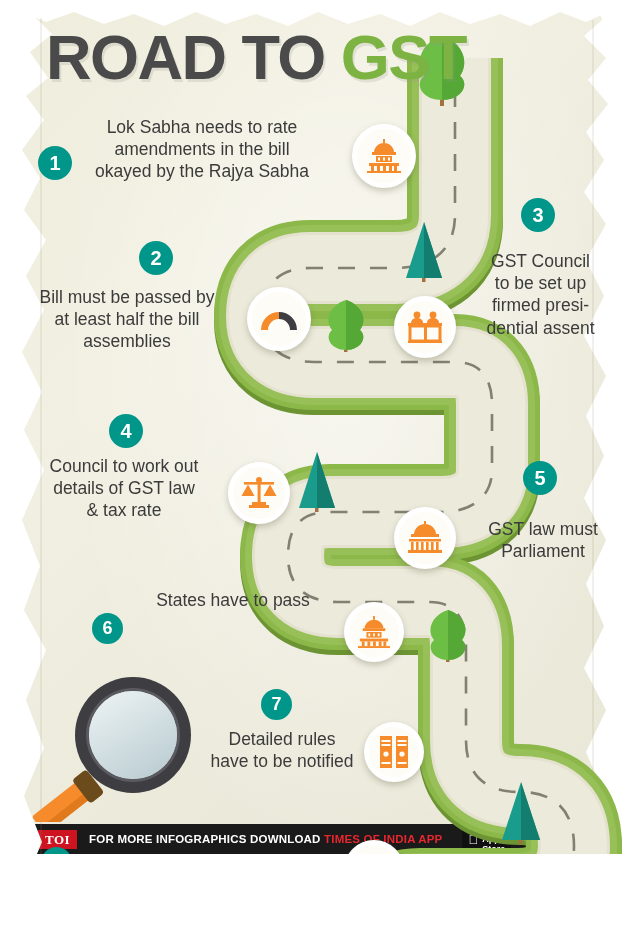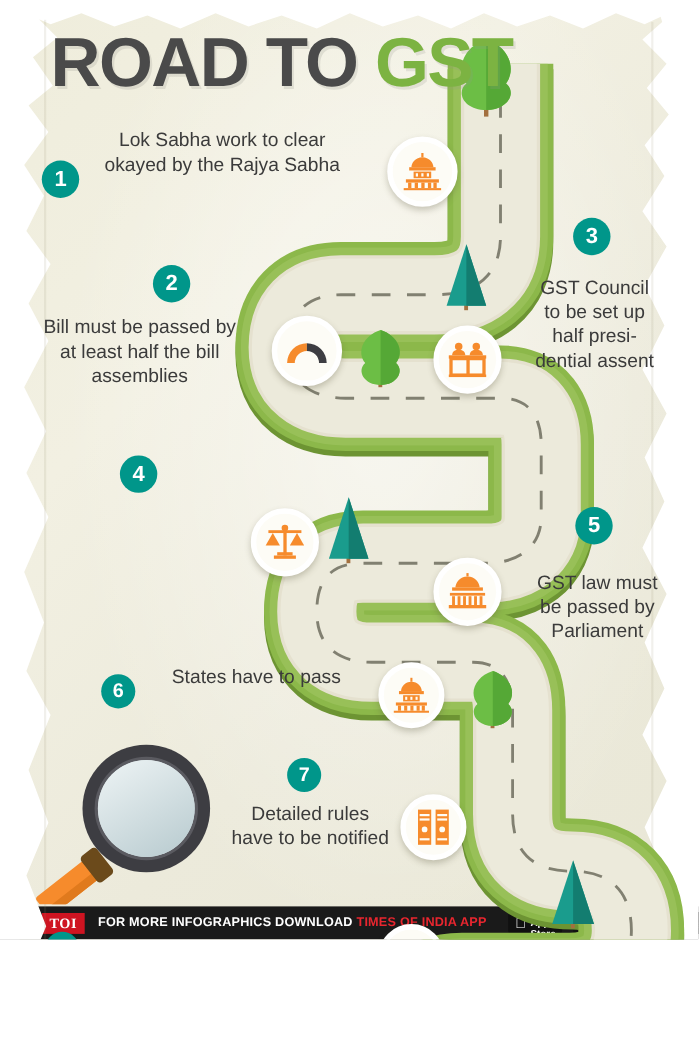--- a/index.html
+++ b/index.html
@@ -316,45 +316,50 @@
   <div class="badge" style="left:38px;top:146px;z-index:9">1</div>
   <div class="badge" style="left:139px;top:241px;z-index:9">2</div>
   <div class="badge" style="left:521px;top:198px;z-index:9">3</div>
   <div class="badge" style="left:109px;top:414px;z-index:9">4</div>
   <div class="badge" style="left:523px;top:461px;z-index:9">5</div>
   <div class="badge sm" style="left:92px;top:613px;z-index:9">6</div>
   <div class="badge sm" style="left:261px;top:689px;z-index:9">7</div>
   <div class="badge sm" style="left:41px;top:847px;z-index:9">8</div>
 
   <div class="steptext c" style="left:82px;top:116px;width:240px;z-index:9">
-    <div>Lok Sabha work to clear</div>
+    <div>Lok Sabha needs to rate</div>
+    <div>amendments in the bill</div>
     <div>okayed by the Rajya Sabha</div>
   </div>
 
   <div class="steptext c" style="left:22px;top:286px;width:210px;z-index:9">
     <div>Bill must be passed by</div>
     <div>at least half the bill</div>
     <div>assemblies</div>
   </div>
 
   <div class="steptext c" style="left:468px;top:250px;width:145px;z-index:9">
     <div>GST Council</div>
     <div>to be set up</div>
-    <div>half presi-</div>
+    <div>firmed presi-</div>
     <div>dential assent</div>
   </div>
 
+  <div class="steptext c" style="left:24px;top:455px;width:200px;z-index:9">
+    <div>Council to work out</div>
+    <div>details of GST law</div>
+    <div>&amp; tax rate</div>
+  </div>
 
   <div class="steptext c" style="left:468px;top:518px;width:150px;z-index:9">
     <div>GST law must</div>
-    <div>be passed by</div>
     <div>Parliament</div>
   </div>
 
-  <div class="steptext c" style="left:135px;top:604px;width:196px;z-index:9">
+  <div class="steptext c" style="left:135px;top:589px;width:196px;z-index:9">
     <div>States have to pass</div>
   </div>
 
   <div class="steptext c" style="left:196px;top:728px;width:172px;z-index:9">
     <div>Detailed rules</div>
     <div>have to be notified</div>
   </div>
 
 
   <div class="footer">

